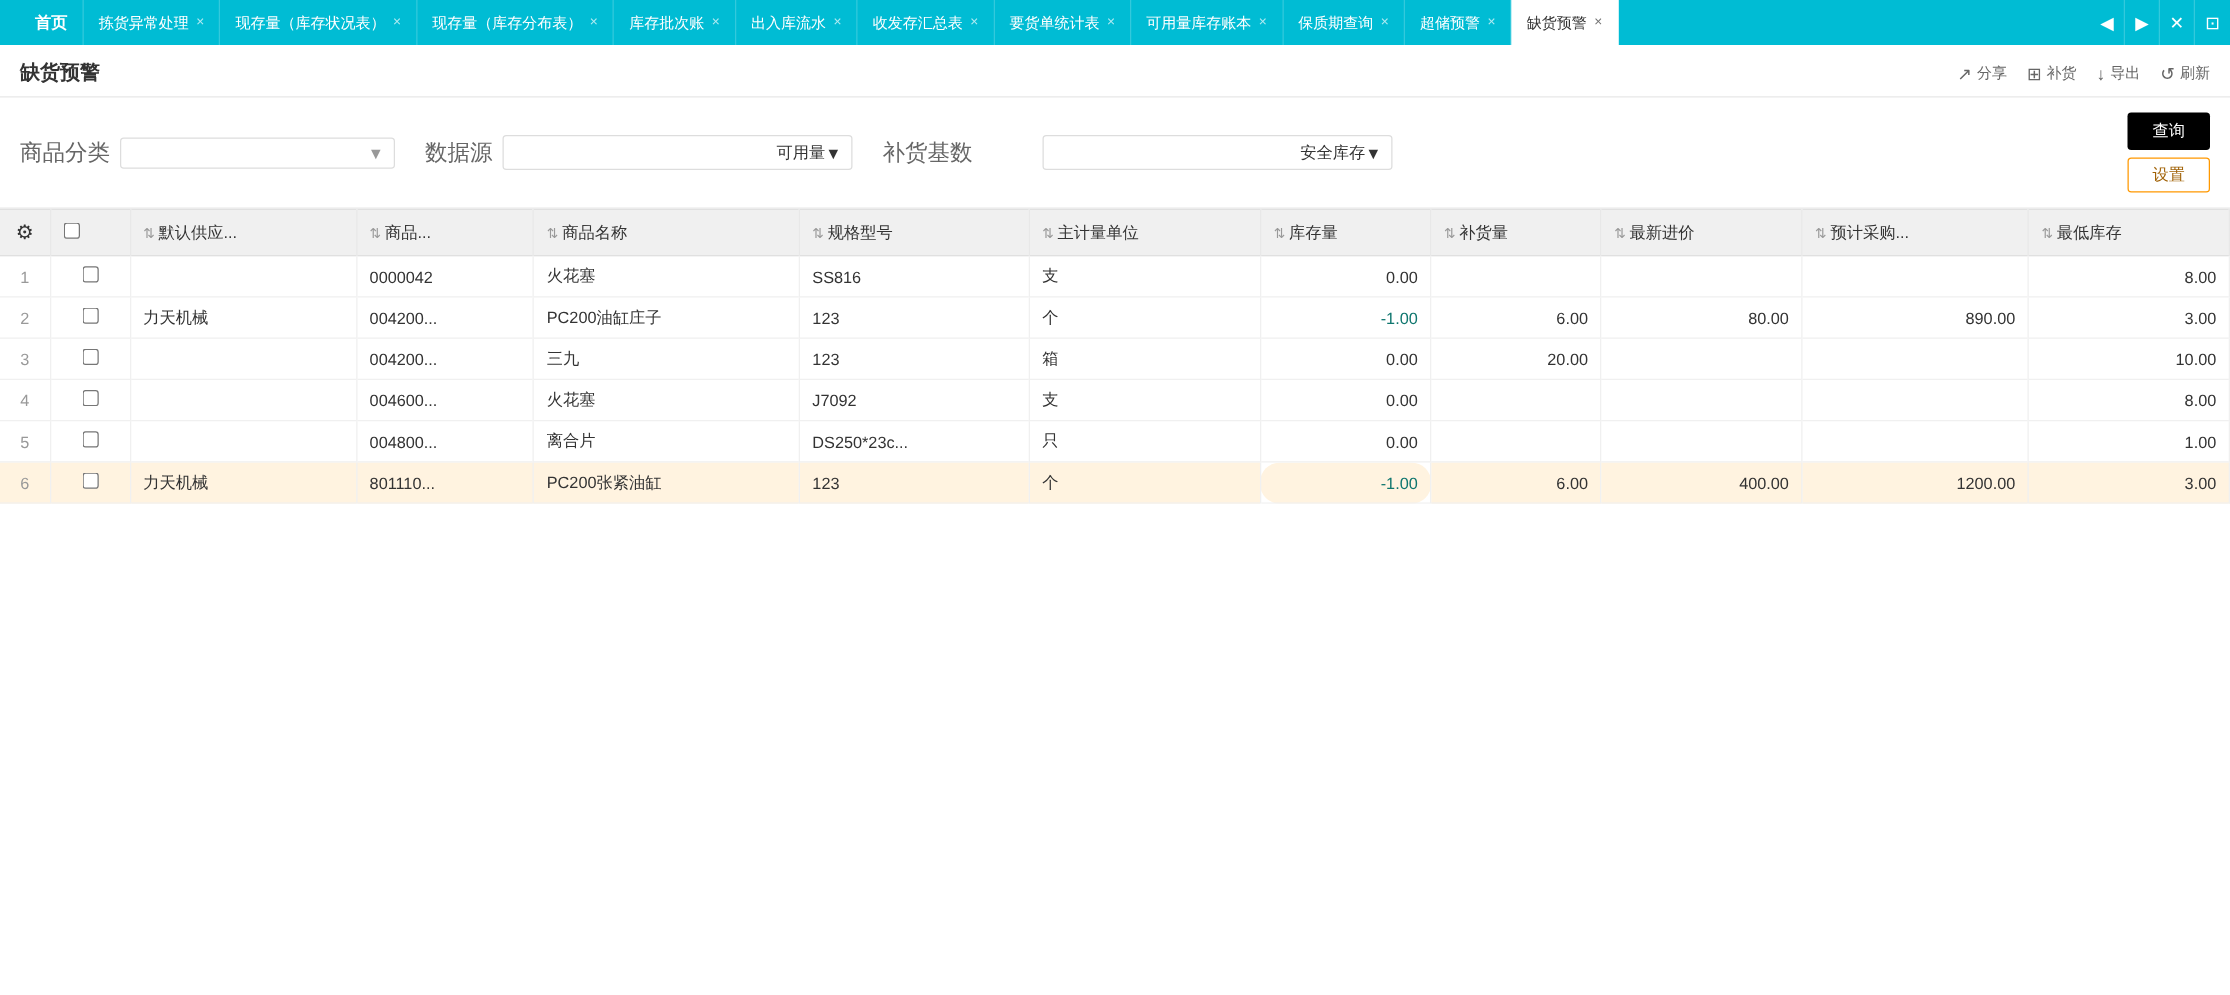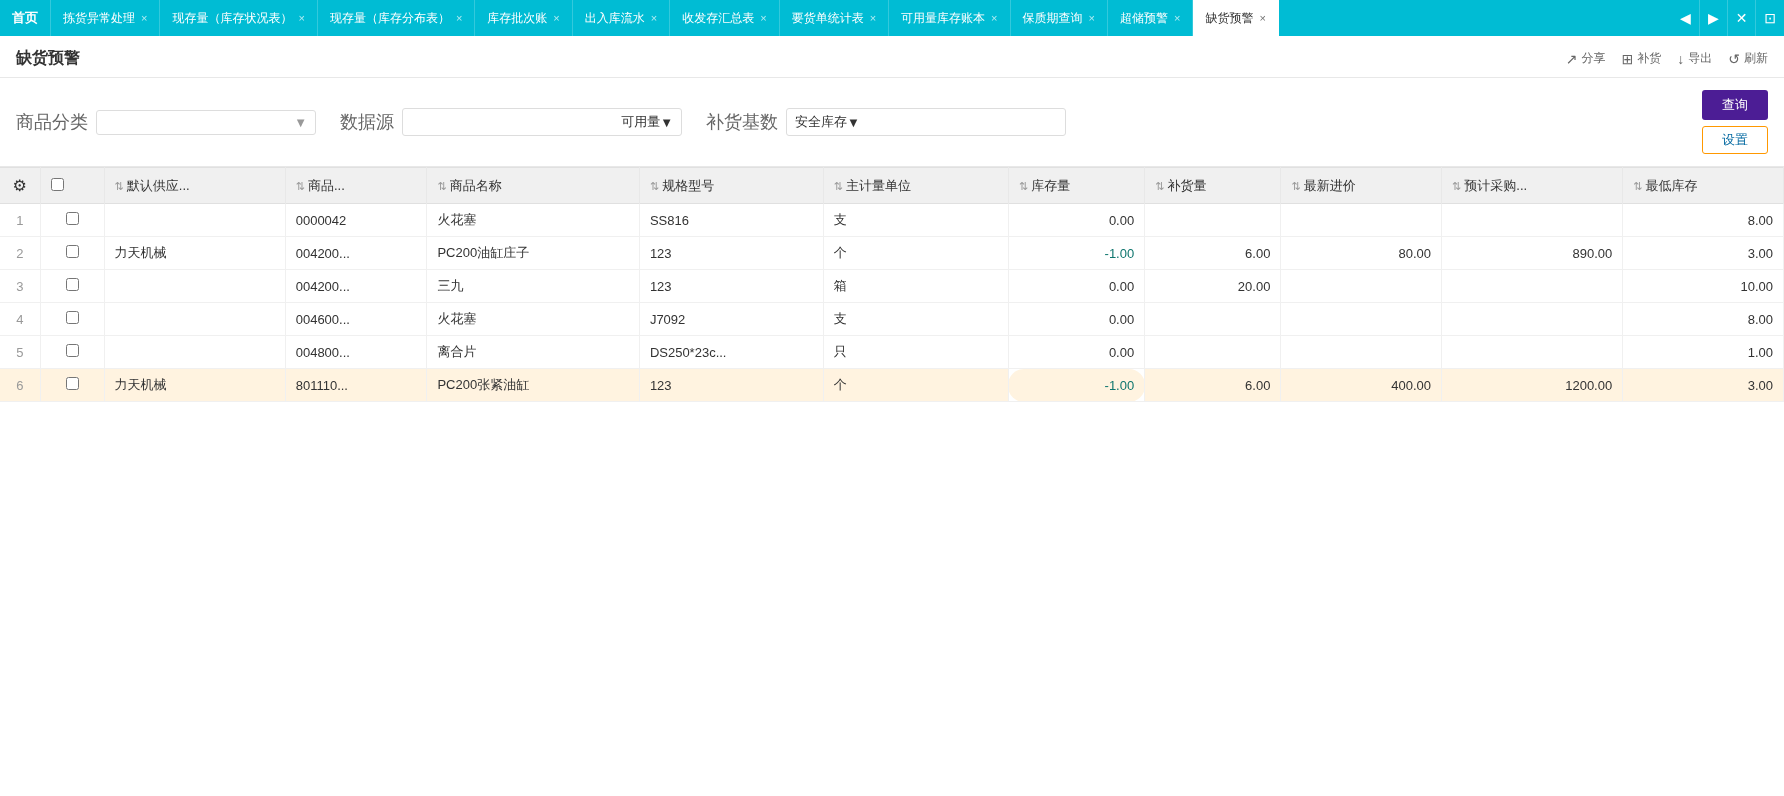--- a/index.html
+++ b/index.html
@@ -131,36 +131,37 @@
     .filter-value-select .value { color: #333; }
     .filter-reji-select {
       display: flex;
       align-items: center;
       border: 1px solid #ddd;
       border-radius: 3px;
       padding: 4px 8px;
       min-width: 280px;
       background: #fff;
       cursor: pointer;
-      justify-content: flex-start;
-      font-size: 13px;
+      justify-content: flex-end;
+      font-size: 13px;
+      margin-left: 48px;
     }
     .btn-query {
-      background: #4c1d95;
+      background: #000000;
       color: #fff;
       border: none;
       border-radius: 3px;
       padding: 6px 20px;
       cursor: pointer;
       font-size: 13px;
       margin-left: auto;
     }
     .btn-settings {
       background: #fff;
-      color: #0369a1;
+      color: #a16207;
       border: 1px solid #ff9800;
       border-radius: 3px;
       padding: 4px 16px;
       cursor: pointer;
       font-size: 13px;
     }
     .query-settings-group {
       display: flex;
       flex-direction: column;
       gap: 6px;
@@ -215,21 +216,21 @@
     .checkbox-cell { text-align: center; }
     input[type=checkbox] { cursor: pointer; }
 
     .negative { color: #0f766e; border-radius: 16px; }
   </style>
 </head>
 <body>
 
 <div class="tab-bar">
 
-  <div id="tabs-container" style="display:flex;align-items:center;flex:1;overflow:hidden;height:100%;">
+  <div id="tabs-container" style="display:flex;align-items:center;flex:1;overflow:hidden;height:100%;padding-left:16px;">
       <div class="tab-item home">首页</div>
       <div class="tab-item">拣货异常处理<span class="tab-close">×</span></div>
       <div class="tab-item">现存量（库存状况表）<span class="tab-close">×</span></div>
       <div class="tab-item">现存量（库存分布表）<span class="tab-close">×</span></div>
       <div class="tab-item">库存批次账<span class="tab-close">×</span></div>
       <div class="tab-item">出入库流水<span class="tab-close">×</span></div>
       <div class="tab-item">收发存汇总表<span class="tab-close">×</span></div>
       <div class="tab-item">要货单统计表<span class="tab-close">×</span></div>
       <div class="tab-item">可用量库存账本<span class="tab-close">×</span></div>
       <div class="tab-item">保质期查询<span class="tab-close">×</span></div>

